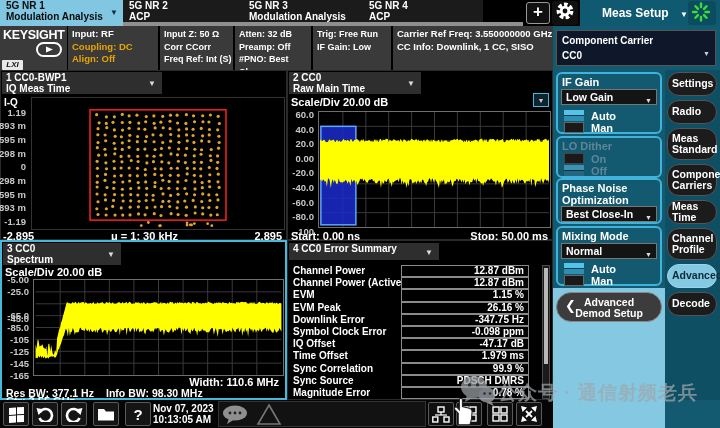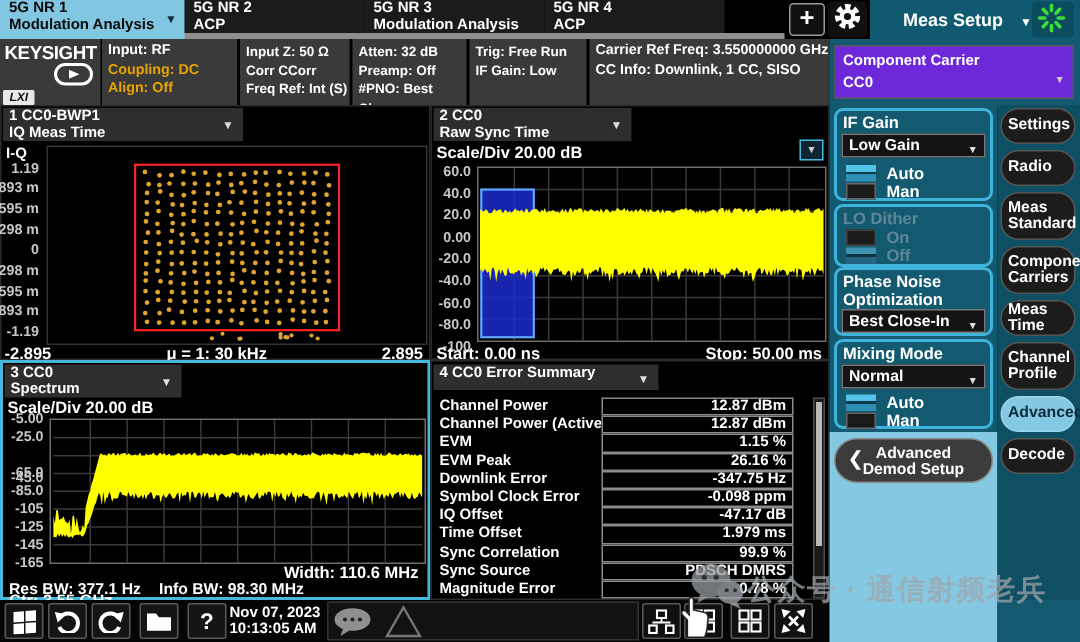--- a/index.html
+++ b/index.html
@@ -28,21 +28,21 @@
 
   
   .hdr { position:absolute; top:26px; height:44px; background:#3a3a3a; overflow:hidden;
          font-size:9.5px; line-height:12.5px; padding:2px 0 0 4px; color:#fff; }
   .hdr .orange { color:#e8a400; }
   .brandblk { position:absolute; top:26px; left:0; width:67px; height:44px; background:#3a3a3a; }
   .brand { position:absolute; left:3px; top:2px; font-size:12.5px; letter-spacing:-0.3px; }
   .lxi { position:absolute; left:2px; top:34px; width:21px; height:10px; background:#e8e8e8;
          color:#111; font-size:8px; font-style:italic; text-align:center; line-height:10px; border-radius:1px; }
   .ccpanel { position:absolute; left:553px; top:26px; width:167px; height:44px; background:#135a70; }
-  .ccbox { position:absolute; left:3px; top:4px; width:160px; height:36px; background:#6d28d9;
+  .ccbox { position:absolute; left:3px; top:4px; width:160px; height:36px; background:#0f172a;
            border:1px solid #555; font-size:10px; line-height:15px; padding:2px 0 0 5px; }
   .ccbox .arr { position:absolute; right:5px; bottom:4px; font-size:7px; color:#ccc; }
 
   
   .win { position:absolute; background:#000; border:1px solid #2a2a2a; }
   .win.selwin { border:2px solid #46b8dc; }
   .wtab { position:absolute; background:#2e2e2e; font-size:10px; line-height:10.5px; padding:1px 0 0 4px; color:#fff; }
   .wtab .arr { position:absolute; right:6px; top:7px; font-size:8px; color:#ddd; }
   .scalelbl { position:absolute; font-size:11px; color:#fff; }
   .plot { position:absolute; background:#000; border:1px solid #6e6e6e; }
@@ -480,21 +480,21 @@
         <circle cx="159.8" cy="128.7" r="1.4" fill="#e2a42e"></circle>
       </svg>
     <div class="botlbl" style="left:2px;top:159px;">-2.895</div>
     <div class="botlbl" style="left:0;top:159px;width:287px;text-align:center;">μ = 1: 30 kHz</div>
     <div class="botlbl" style="right:4px;top:159px;">2.895</div>
   </div>
 
   <div class="win" style="left:287px;top:70px;width:266px;height:170px;">
     <div class="wtab" style="left:1px;top:1px;width:132px;height:22px;">
       <div>2 CC0</div>
-      <div>Raw Sync Time</div>
+      <div>Raw Main Time</div>
       <span class="arr">▼</span>
     </div>
     <div class="scalelbl" style="left:3px;top:25px;">Scale/Div 20.00 dB</div>
     <div class="dropbox-sm" style="left:245px;top:22px;">▼</div>
     <div class="abs" id="w2ticks" style="left:0;top:4px;width:28px;height:100%;">
         <div class="tick" style="top: 35px;">60.0</div>
         <div class="tick" style="top: 49.6px;">40.0</div>
         <div class="tick" style="top: 64.2px;">20.0</div>
         <div class="tick" style="top: 78.8px;">0.00</div>
         <div class="tick" style="top: 93.4px;">-20.0</div>

